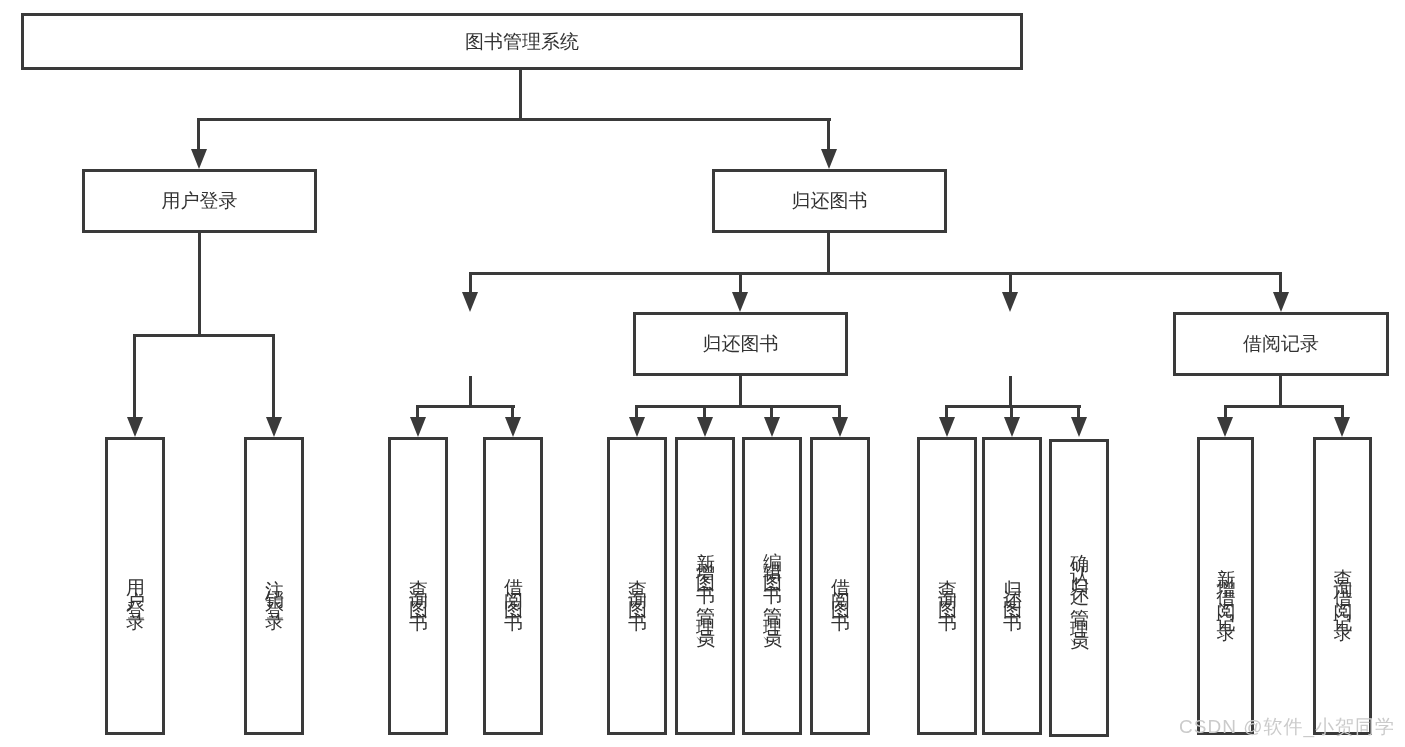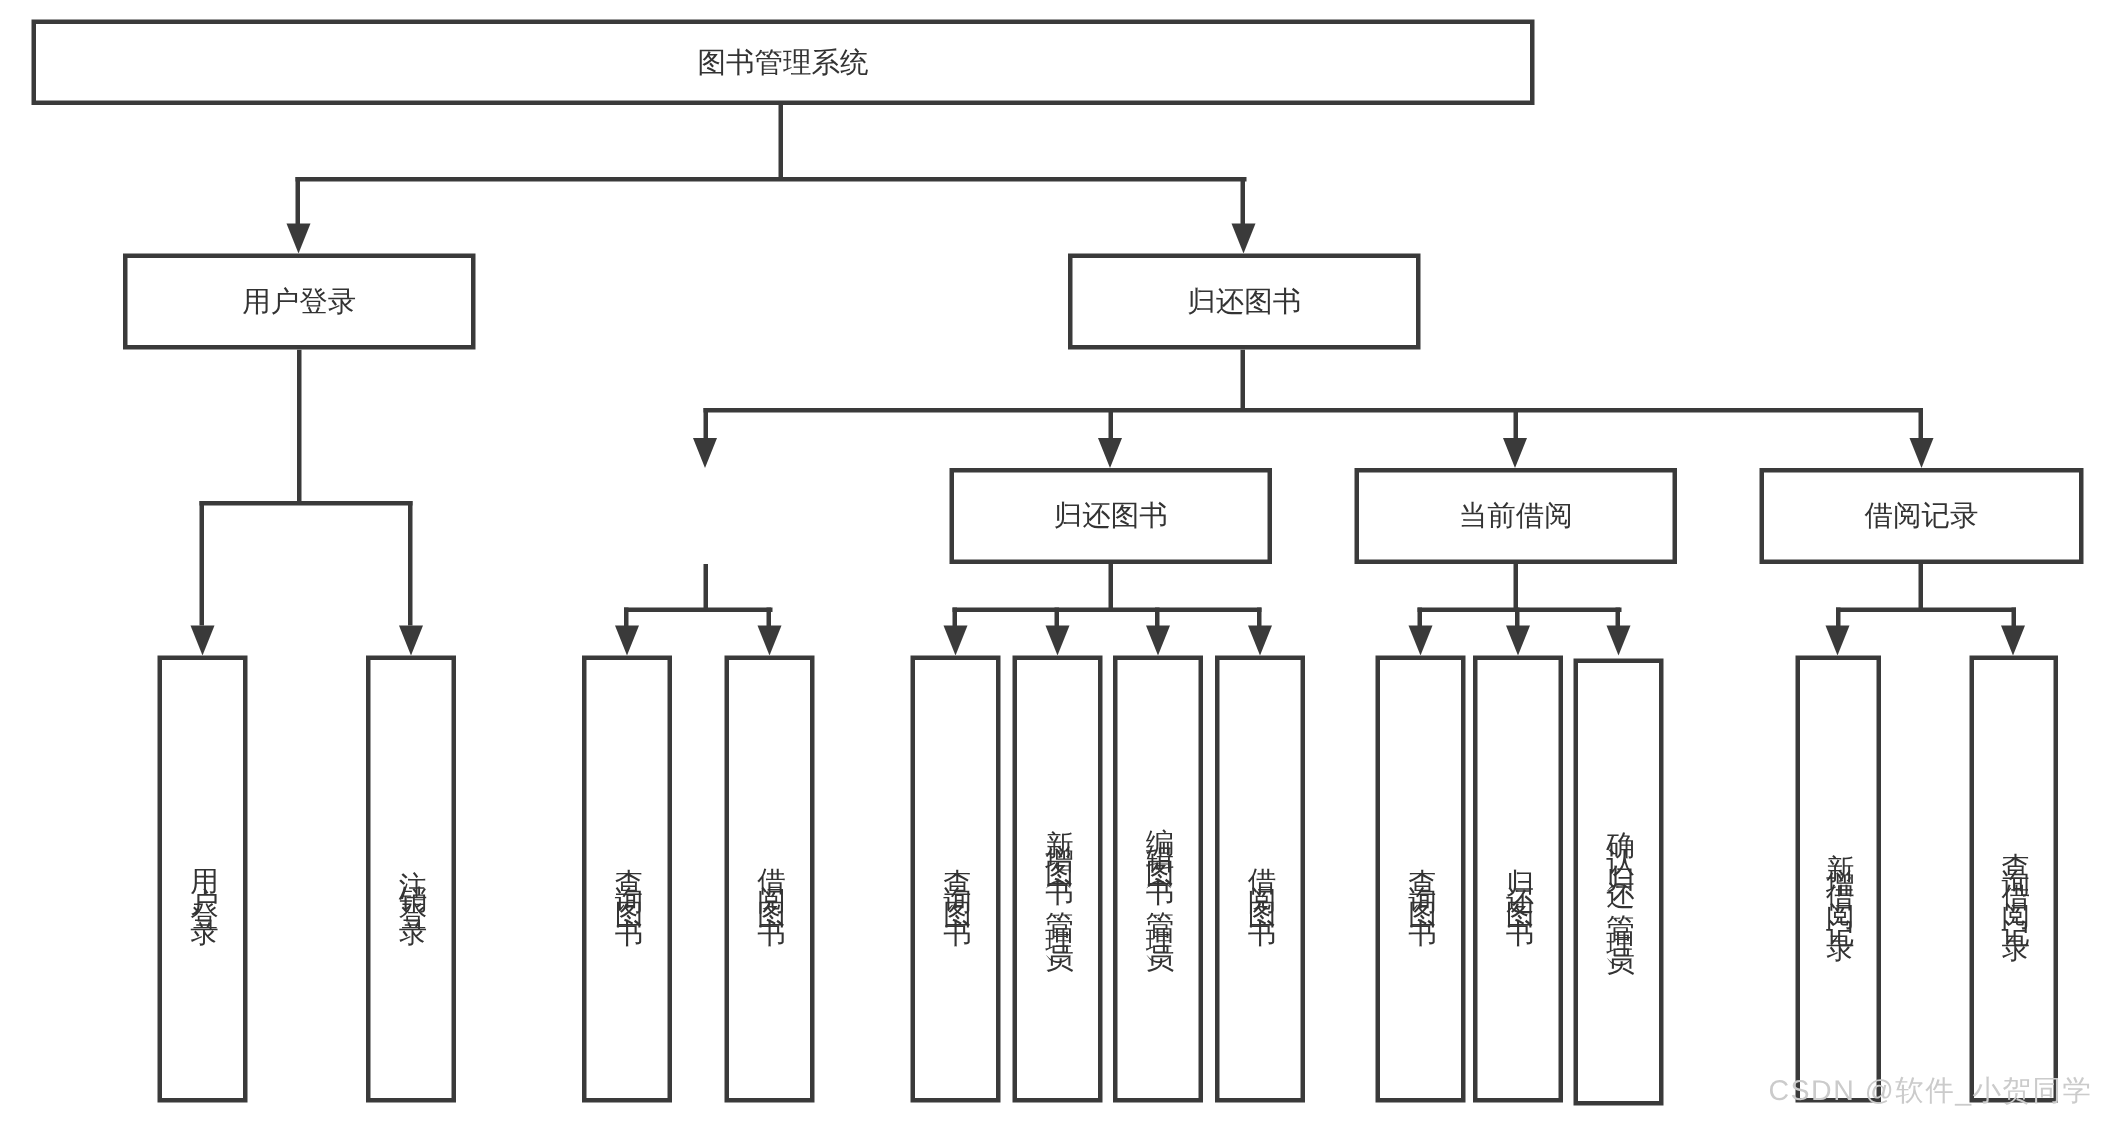--- a/index.html
+++ b/index.html
@@ -75,23 +75,20 @@
 
   <div class="node" style="left:82px;top:169px;width:235px;height:64px;">
     <span>用户登录</span>
   </div>
   <div class="node" style="left:712px;top:169px;width:235px;height:64px;">
     <span>归还图书</span>
   </div>
 
   <div class="node" style="left:633px;top:312px;width:215px;height:64px;">
     <span>归还图书</span>
-  </div>
-  <div class="node" style="left:903px;top:312px;width:215px;height:64px;">
-    <span>当前借阅</span>
   </div>
   <div class="node" style="left:1173px;top:312px;width:216px;height:64px;">
     <span>借阅记录</span>
   </div>
 
   <div class="leaf" style="left:105px;top:437px;width:60px;height:298px;">
     <span>用户登录</span>
   </div>
   <div class="leaf" style="left:244px;top:437px;width:60px;height:298px;">
     <span>注销登录</span>

